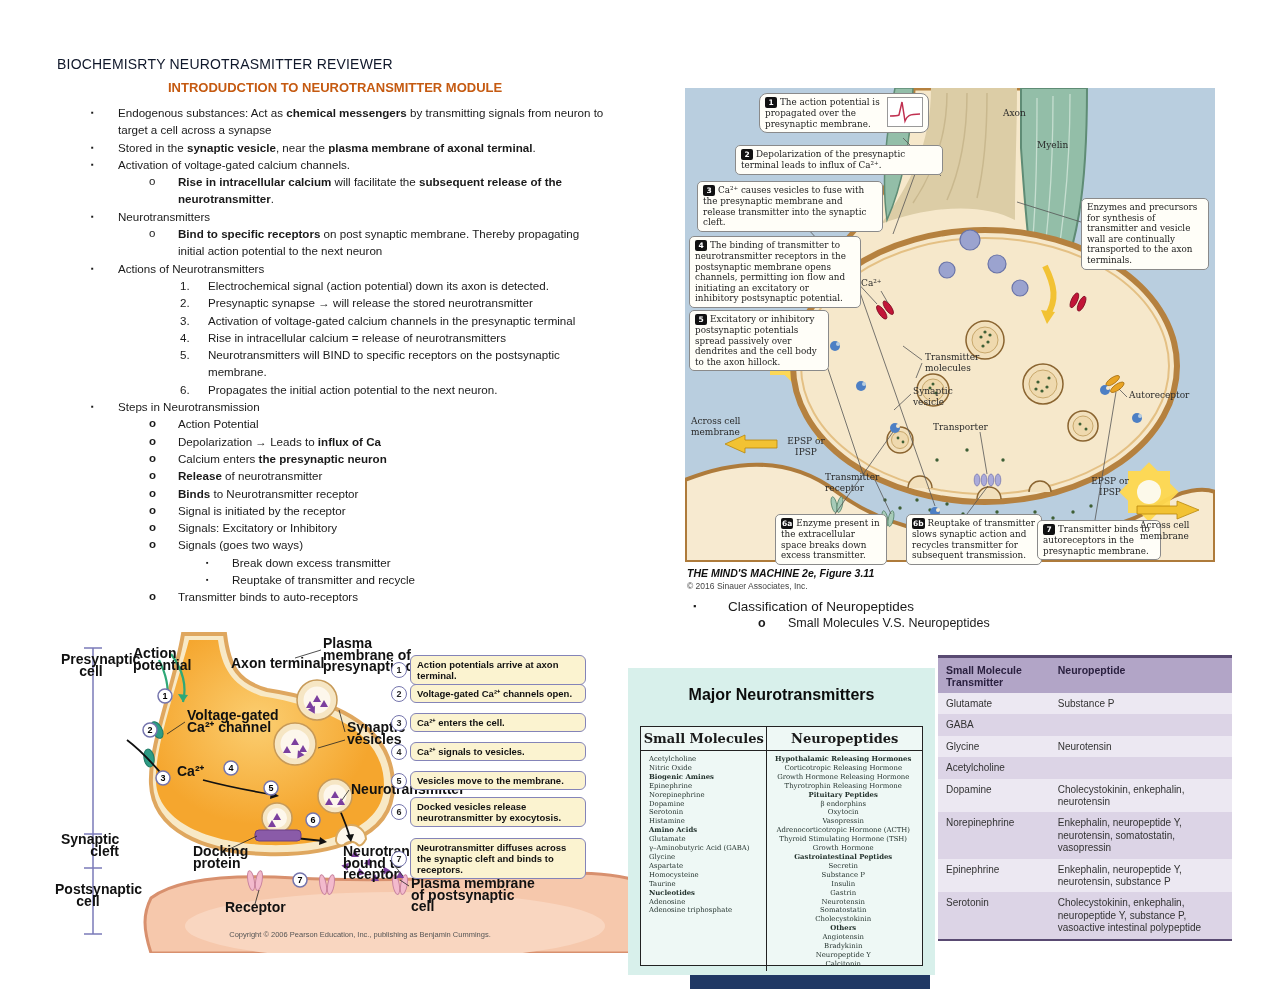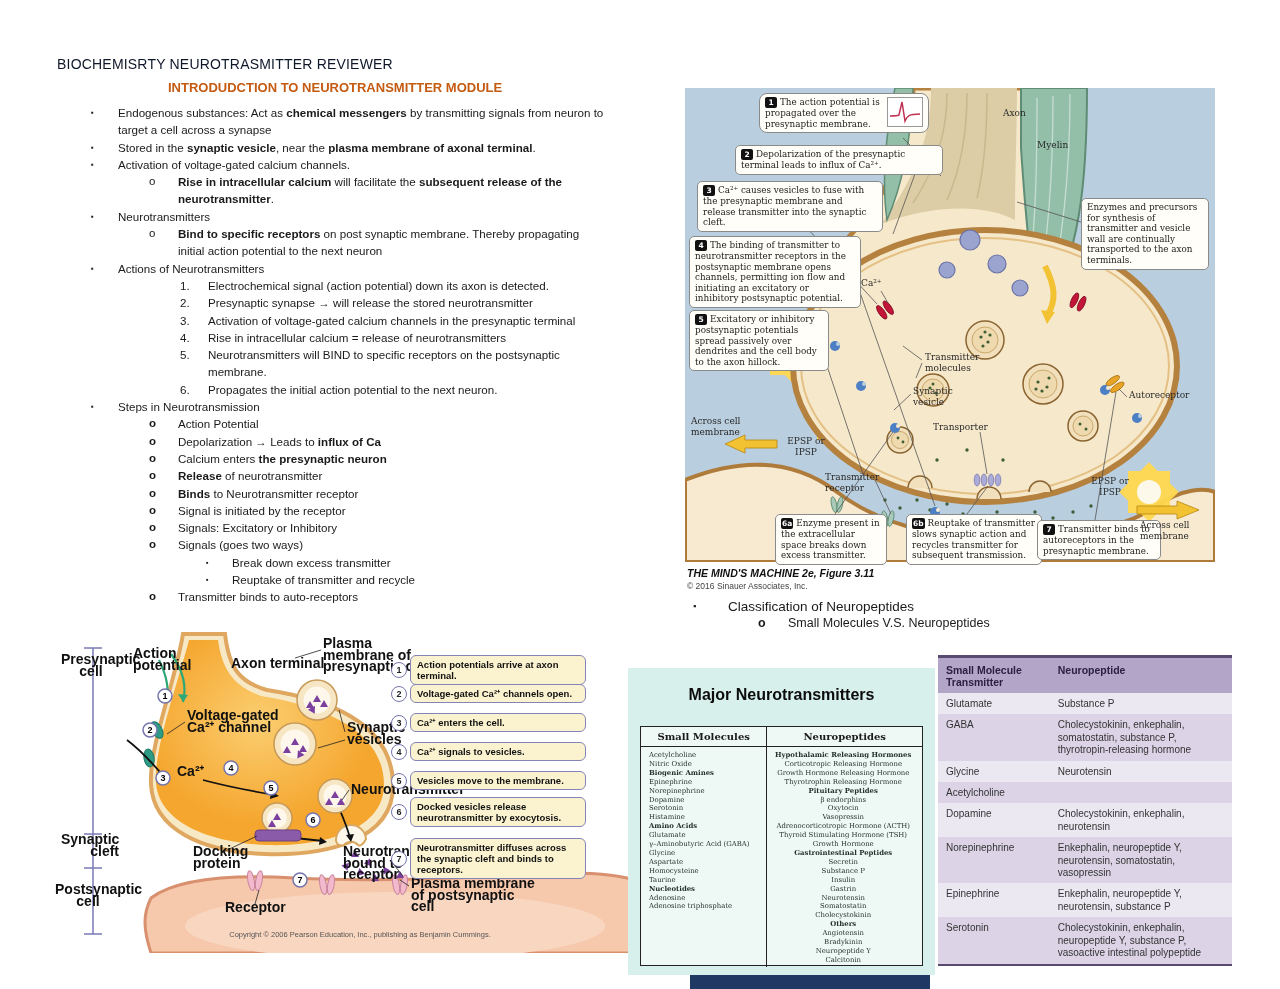--- a/index.html
+++ b/index.html
@@ -52,21 +52,21 @@
       padding:3px 6px;font-size:9.5px;font-weight:bold;line-height:11px;color:#111;}
   .pcopy{position:absolute;left:140px;top:302px;width:330px;font-size:7.5px;color:#555;text-align:center;}
 
   
   .mint{left:628px;top:668px;width:307px;height:307px;background:#d8f0eb;}
   .mint .ttl{position:absolute;left:0;top:18px;width:100%;text-align:center;
       font-size:16px;font-weight:bold;color:#0c0c0c;}
   .mtab{position:absolute;left:12px;top:58px;width:281px;height:238px;
       border:1.2px solid #222;background:#eef8f5;display:flex;flex-direction:column;}
   .mtab .hd{display:flex;border-bottom:1.5px solid #222;
-      font-family:"DejaVu Serif",serif;font-weight:bold;font-size:10px;}
+      font-family:"DejaVu Serif",serif;font-weight:bold;font-size:13px;}
   .mtab .hd div{padding:4px 2px;text-align:center;}
   .mtab .bd{display:flex;flex:1;font-family:"DejaVu Serif",serif;font-size:6.9px;line-height:8.9px;}
   .mc1{width:45%;border-right:1px solid #222;box-sizing:border-box;}
   .mc2{width:55%;box-sizing:border-box;}
   .hd .mc1{display:flex;align-items:flex-end;justify-content:center;}
   .mtab .bd .mc1{padding:4px 2px 2px 8px;color:#24332e;}
   .mtab .bd .mc2{padding:4px 6px 2px 3px;text-align:center;color:#24332e;}
   .mline.bold{font-weight:bold;}
 
   
@@ -717,21 +717,20 @@
       <div class="pcol2">Neuropeptide</div>
     </div>
     <div>
 
     <div class="prow">
         <div class="pcol1">Glutamate</div>
         <div class="pcol2">Substance P</div>
       </div>
         <div class="prow">
         <div class="pcol1">GABA</div>
-        <div class="pcol2">Cholecystokinin, enkephalin, somatostatin, substance P, thyrotropin-releasing hormone</div>
       </div>
         <div class="prow">
         <div class="pcol1">Glycine</div>
         <div class="pcol2">Neurotensin</div>
       </div>
         <div class="prow">
         <div class="pcol1">Acetylcholine</div>
       </div>
         <div class="prow">
         <div class="pcol1">Dopamine</div>

